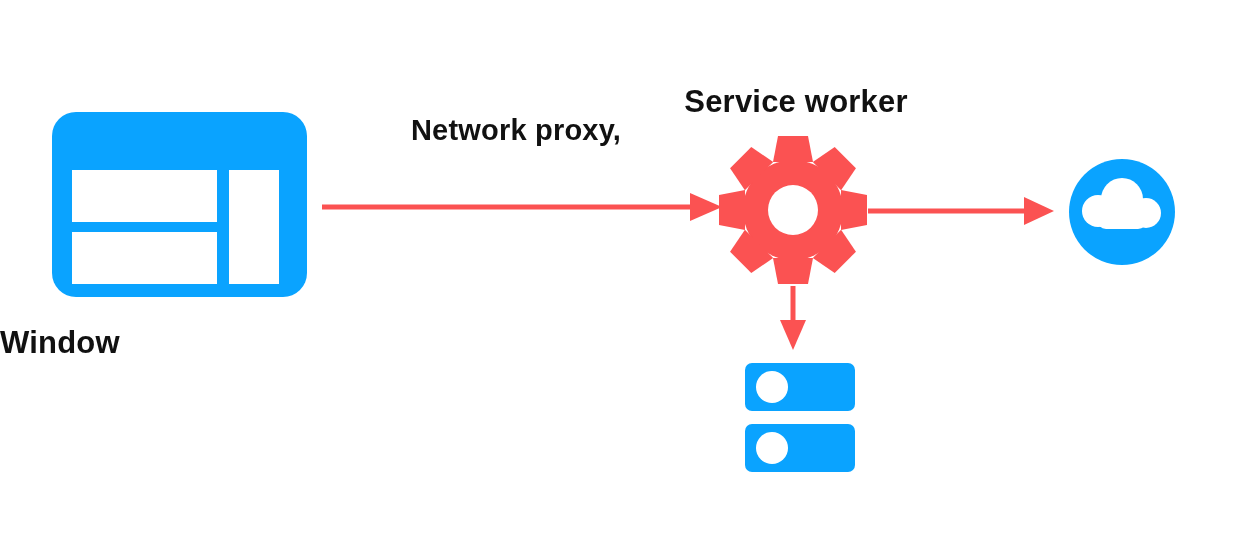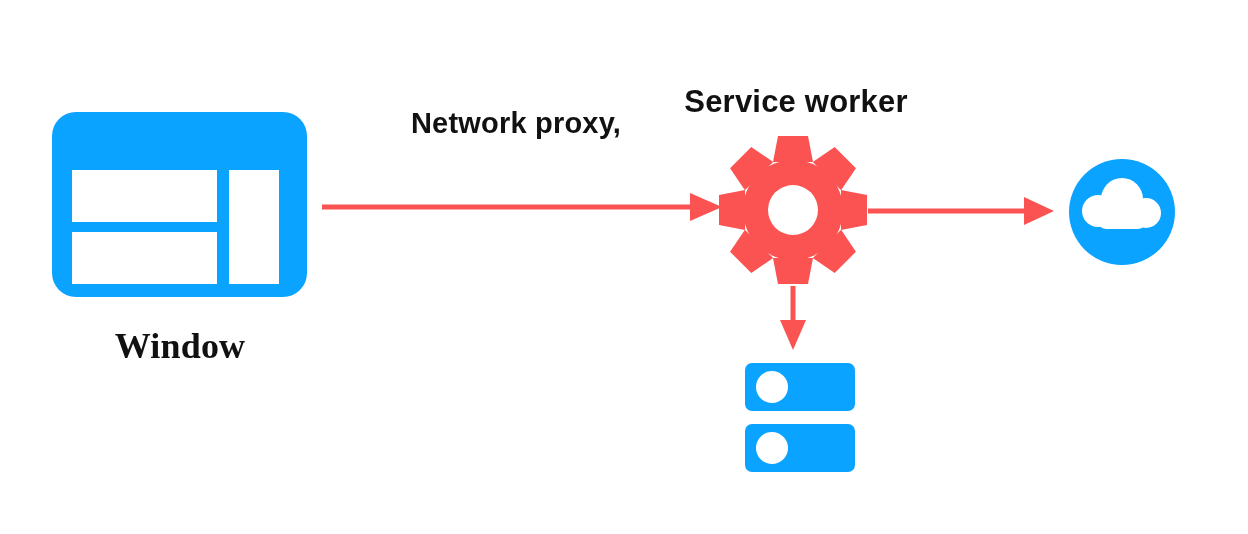--- a/index.html
+++ b/index.html
@@ -32,41 +32,41 @@
     font-weight: bold;
     color: #111111;
     letter-spacing: 0.2px;
     white-space: nowrap;
     line-height: 1.18;
   }
   #label-window {
     left: 0;
     top: 325px;
     width: 360px;
-    text-align: center;
-    font-size: 36px;
-    font-family: Liberation Serif, serif;
+    text-align: left;
+    font-size: 31px;
   }
   #label-service-worker {
     left: 621px;
     top: 84px;
     width: 350px;
     text-align: center;
     font-size: 31px;
   }
   #label-edge-annotation {
     left: 370px;
     top: 106px;
     width: 292px;
     text-align: center;
     font-size: 29px;
     line-height: 1.22;
   }
   #label-edge-annotation .ann-line {
     display: block;
+    margin-top: 7px;
   }
 </style>
 </head>
 <body>
 
 <div id="diagram-canvas">
 
   <svg id="diagram-svg" viewBox="0 0 1248 534" xmlns="http://www.w3.org/2000/svg">
 
     <defs>

